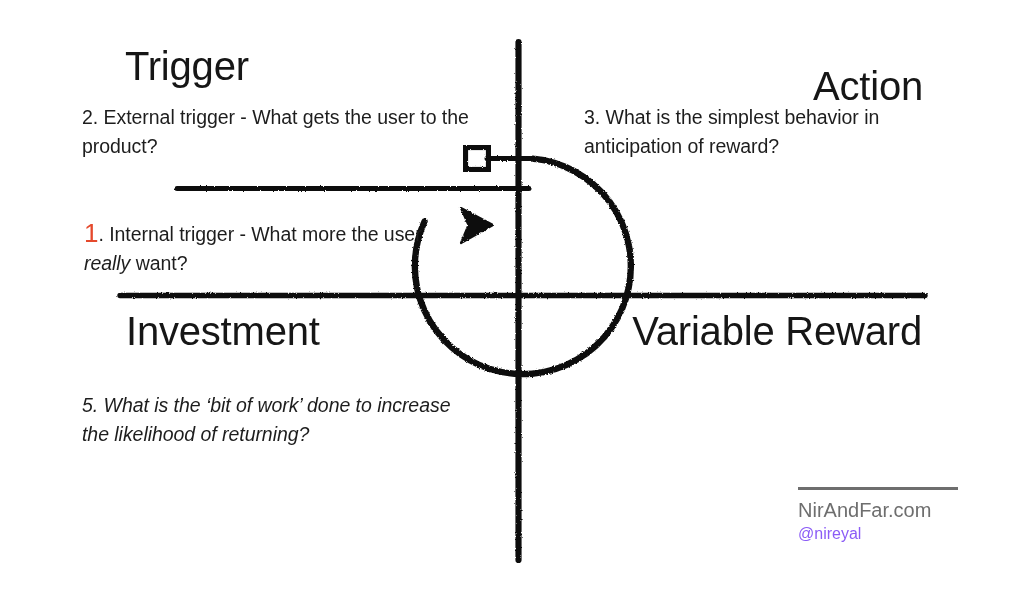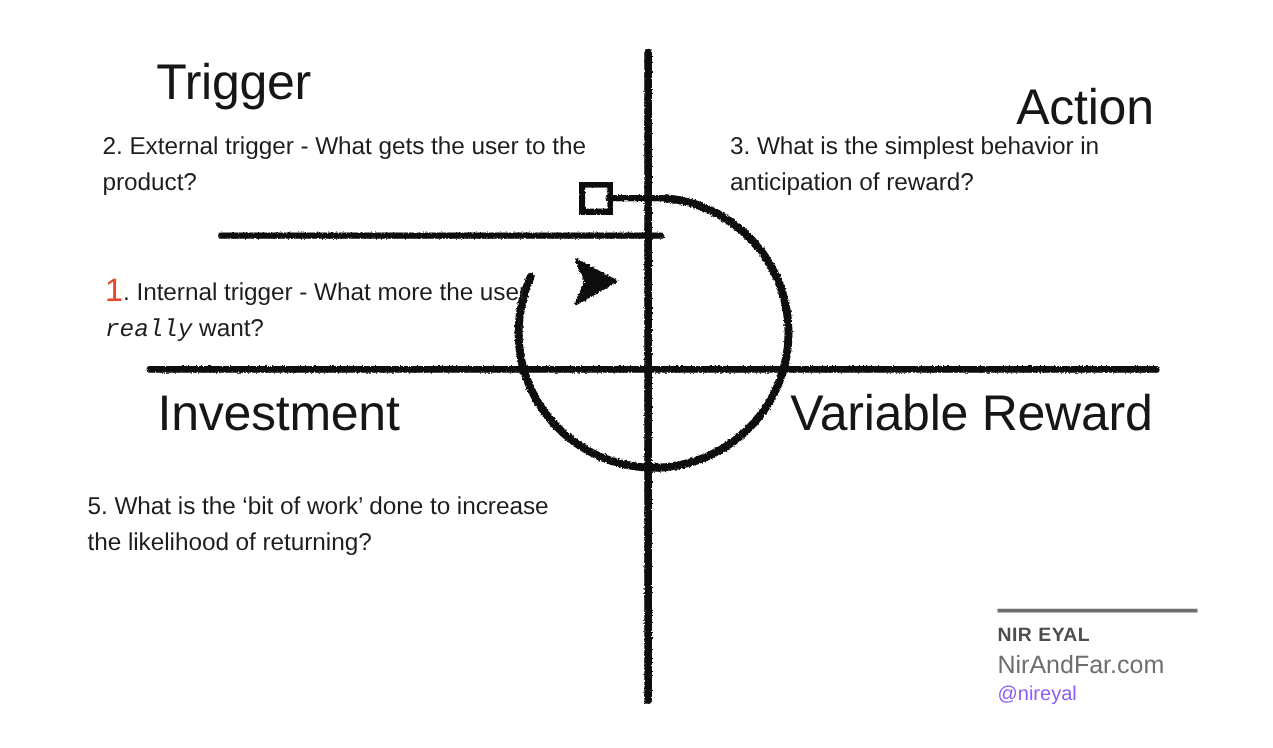--- a/index.html
+++ b/index.html
@@ -36,25 +36,25 @@
 
   
   #title-trigger   {left:125px;  top:46px;}
   #title-action    {left:auto;right:95px; top:46px;margin-top:20px;}
   #title-investment{left:126px;  top:311px;}
   #title-reward    {left:auto;right:96px; top:311px;}
 
   #body-trigger    {left:82px;  top:103px; width:400px;}
   #body-action     {left:584px; top:103px; width:360px;}
   #body-internal   {left:84px;  top:220px; width:360px;}
-  #body-investment {left:70px;  top:391px; width:370px;}
+  #body-investment {left:82px;  top:391px; width:370px;font-style:italic;}
   #body-reward     {left:580px; top:391px; width:360px;}
 
   .num-accent{font-size:26px;font-weight:400;line-height:0;vertical-align:-1px;}
-  .italic{font-style:italic;font-family:Liberation Mono, monospace;}
+  .italic{font-style:italic;}
 
   
   #attribution{
     position:absolute;
     right:60px;
     top:487px;
     width:160px;
     text-align:left;
     color:#6e6e6e;
   }
@@ -133,19 +133,18 @@
 
     <div class="quad-body" id="body-investment">
       <span>5.</span><span> What is the ‘bit of work’ done to increase the likelihood of returning?</span>
     </div>
 
     <div class="quad-title" id="title-reward">Variable Reward</div>
 
 
     <div id="attribution">
       <div id="attr-rule"></div>
-      <div id="attr-name">NIR EYAL</div>
       <div id="attr-site">NirAndFar.com</div>
       <div id="attr-handle">@nireyal</div>
     </div>
 
   </div>
 </div>
 
 </body></html>

